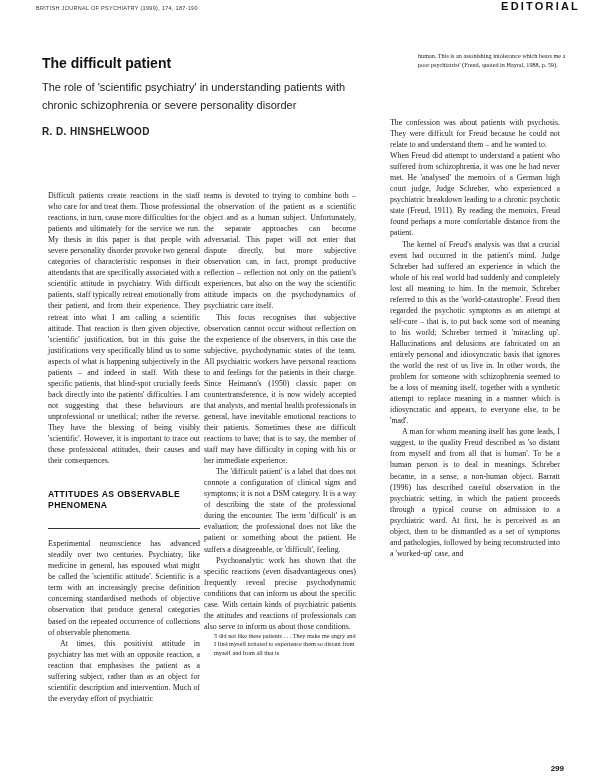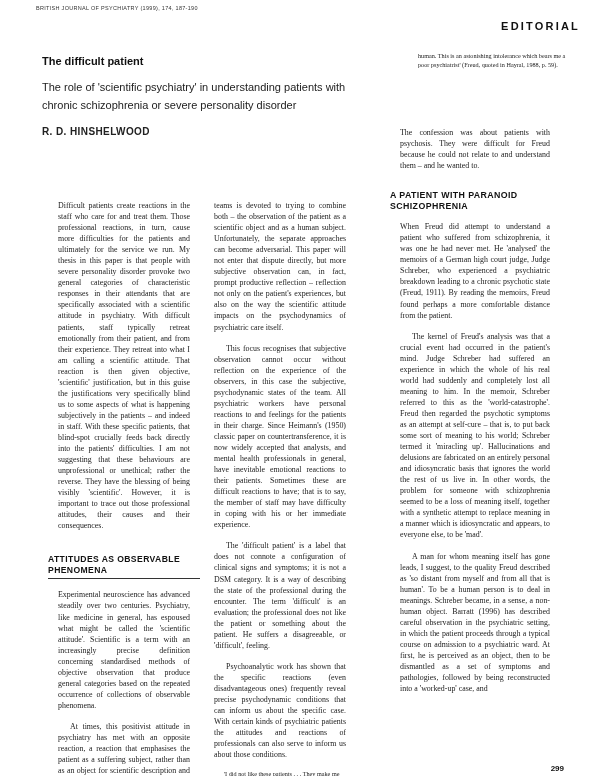--- a/index.html
+++ b/index.html
@@ -1,30 +1,30 @@
 <!DOCTYPE html>
 <html><head>
 <meta charset="utf-8">
 <style>
   html, body { margin: 0; padding: 0; background: #ffffff; }
   body { width: 600px; height: 776px; position: relative; overflow: hidden; color: #1a1a1a; }
   .serif { font-family: "Liberation Serif", "DejaVu Serif", serif; }
   .sans { font-family: "Liberation Sans", "DejaVu Sans", sans-serif; }
   .running-head { position: absolute; left: 36px; top: 5px; font-size: 5.5px; letter-spacing: 0.3px; color: #333; }
-  .section-label { position: absolute; right: 20px; top: 20px; font-size: 11px; font-weight: bold; letter-spacing: 2.2px; color: #111; }
-  .title { position: absolute; left: 42px; top: 55px; font-size: 11px; font-weight: bold; color: #111; }
+  .section-label { position: absolute; right: 20px; top: 0; font-size: 11px; font-weight: bold; letter-spacing: 2.2px; color: #111; }
+  .title { position: absolute; left: 42px; top: 55px; font-size: 14px; font-weight: bold; color: #111; }
   .subtitle { position: absolute; left: 42px; top: 78px; width: 340px; font-size: 11px; line-height: 18px; color: #222; }
   .author { position: absolute; left: 42px; top: 126px; font-size: 10px; font-weight: bold; letter-spacing: 0.4px; color: #222; }
   .col { position: absolute; font-size: 7.9px; line-height: 11.05px; text-align: justify; color: #1b1b1b; }
-  .col p { margin: 10px; }
+  .col p { margin: 0; }
   .col p.indent { text-indent: 12px; }
   .col1 { left: 48px; top: 190px; width: 152px; }
   .col2 { left: 204px; top: 190px; width: 152px; }
   .col3 { left: 390px; top: 117px; width: 170px; }
-  .h2 { font-family: "Liberation Sans", "DejaVu Sans", sans-serif; font-weight: bold; font-size: 8.6px; line-height: 10.5px; letter-spacing: 0.4px; color: #111; text-align: left; margin: 0; padding-bottom: 3px; border-bottom: 0.8px solid #333; }
+  .h2 { font-family: "Liberation Sans", "DejaVu Sans", sans-serif; font-weight: bold; font-size: 8.6px; line-height: 10.5px; letter-spacing: 0.4px; color: #111; text-align: left; margin: 0; padding-bottom: 18px; border-bottom: 0.8px solid #333; }
   .h2-block { margin: 23px 0 9px 0; }
   .quote { font-size: 6.2px; line-height: 8.6px; text-align: left; color: #222; padding-left: 10px; }
   .quote-top { position: absolute; left: 408px; top: 52px; width: 160px; }
   .quote-c2 { margin-top: 7px; }
   .page-number { position: absolute; right: 36px; top: 764px; font-size: 8px; font-weight: bold; color: #111; }
   .col3 .h2-block { margin: 19px 0 9px 0; }
   .col3 .h2 { border-bottom: none; padding-bottom: 0; font-size: 8.8px; }
 </style>
 </head>
 <body>
@@ -50,21 +50,18 @@
 <div class="col col2 serif">
   <p>teams is devoted to trying to combine both – the observation of the patient as a scientific object and as a human subject. Unfortunately, the separate approaches can become adversarial. This paper will not enter that dispute directly, but more subjective observation can, in fact, prompt productive reflection – reflection not only on the patient's experiences, but also on the way the scientific attitude impacts on the psychodynamics of psychiatric care itself.</p>
   <p class="indent">This focus recognises that subjective observation cannot occur without reflection on the experience of the observers, in this case the subjective, psychodynamic states of the team. All psychiatric workers have personal reactions to and feelings for the patients in their charge. Since Heimann's (1950) classic paper on countertransference, it is now widely accepted that analysts, and mental health professionals in general, have inevitable emotional reactions to their patients. Sometimes these are difficult reactions to have; that is to say, the member of staff may have difficulty in coping with his or her immediate experience.</p>
   <p class="indent">The 'difficult patient' is a label that does not connote a configuration of clinical signs and symptoms; it is not a DSM category. It is a way of describing the state of the professional during the encounter. The term 'difficult' is an evaluation; the professional does not like the patient or something about the patient. He suffers a disagreeable, or 'difficult', feeling.</p>
   <p class="indent">Psychoanalytic work has shown that the specific reactions (even disadvantageous ones) frequently reveal precise psychodynamic conditions that can inform us about the specific case. With certain kinds of psychiatric patients the attitudes and reactions of professionals can also serve to inform us about those conditions.</p>
   <p class="quote quote-c2">'I did not like these patients . . . They make me angry and I find myself irritated to experience them so distant from myself and from all that is</p>
 </div>
 
 <div class="col col3 serif">
   <p>The confession was about patients with psychosis. They were difficult for Freud because he could not relate to and understand them – and he wanted to.</p>
-  <div class="h2-block">
-    <h2 class="h2">A PATIENT WITH PARANOID SCHIZOPHRENIA</h2>
-  </div>
   <p>When Freud did attempt to understand a patient who suffered from schizophrenia, it was one he had never met. He 'analysed' the memoirs of a German high court judge, Judge Schreber, who experienced a psychiatric breakdown leading to a chronic psychotic state (Freud, 1911). By reading the memoirs, Freud found perhaps a more comfortable distance from the patient.</p>
   <p class="indent">The kernel of Freud's analysis was that a crucial event had occurred in the patient's mind. Judge Schreber had suffered an experience in which the whole of his real world had suddenly and completely lost all meaning to him. In the memoir, Schreber referred to this as the 'world-catastrophe'. Freud then regarded the psychotic symptoms as an attempt at self-cure – that is, to put back some sort of meaning to his world; Schreber termed it 'miracling up'. Hallucinations and delusions are fabricated on an entirely personal and idiosyncratic basis that ignores the world the rest of us live in. In other words, the problem for someone with schizophrenia seemed to be a loss of meaning itself, together with a synthetic attempt to replace meaning in a manner which is idiosyncratic and appears, to everyone else, to be 'mad'.</p>
   <p class="indent">A man for whom meaning itself has gone leads, I suggest, to the quality Freud described as 'so distant from myself and from all that is human'. To be a human person is to deal in meanings. Schreber became, in a sense, a non-human object. Barratt (1996) has described careful observation in the psychiatric setting, in which the patient proceeds through a typical course on admission to a psychiatric ward. At first, he is perceived as an object, then to be dismantled as a set of symptoms and pathologies, followed by being reconstructed into a 'worked-up' case, and</p>
 </div>
 
 <div class="page-number sans">299</div>
 
 </body></html>

